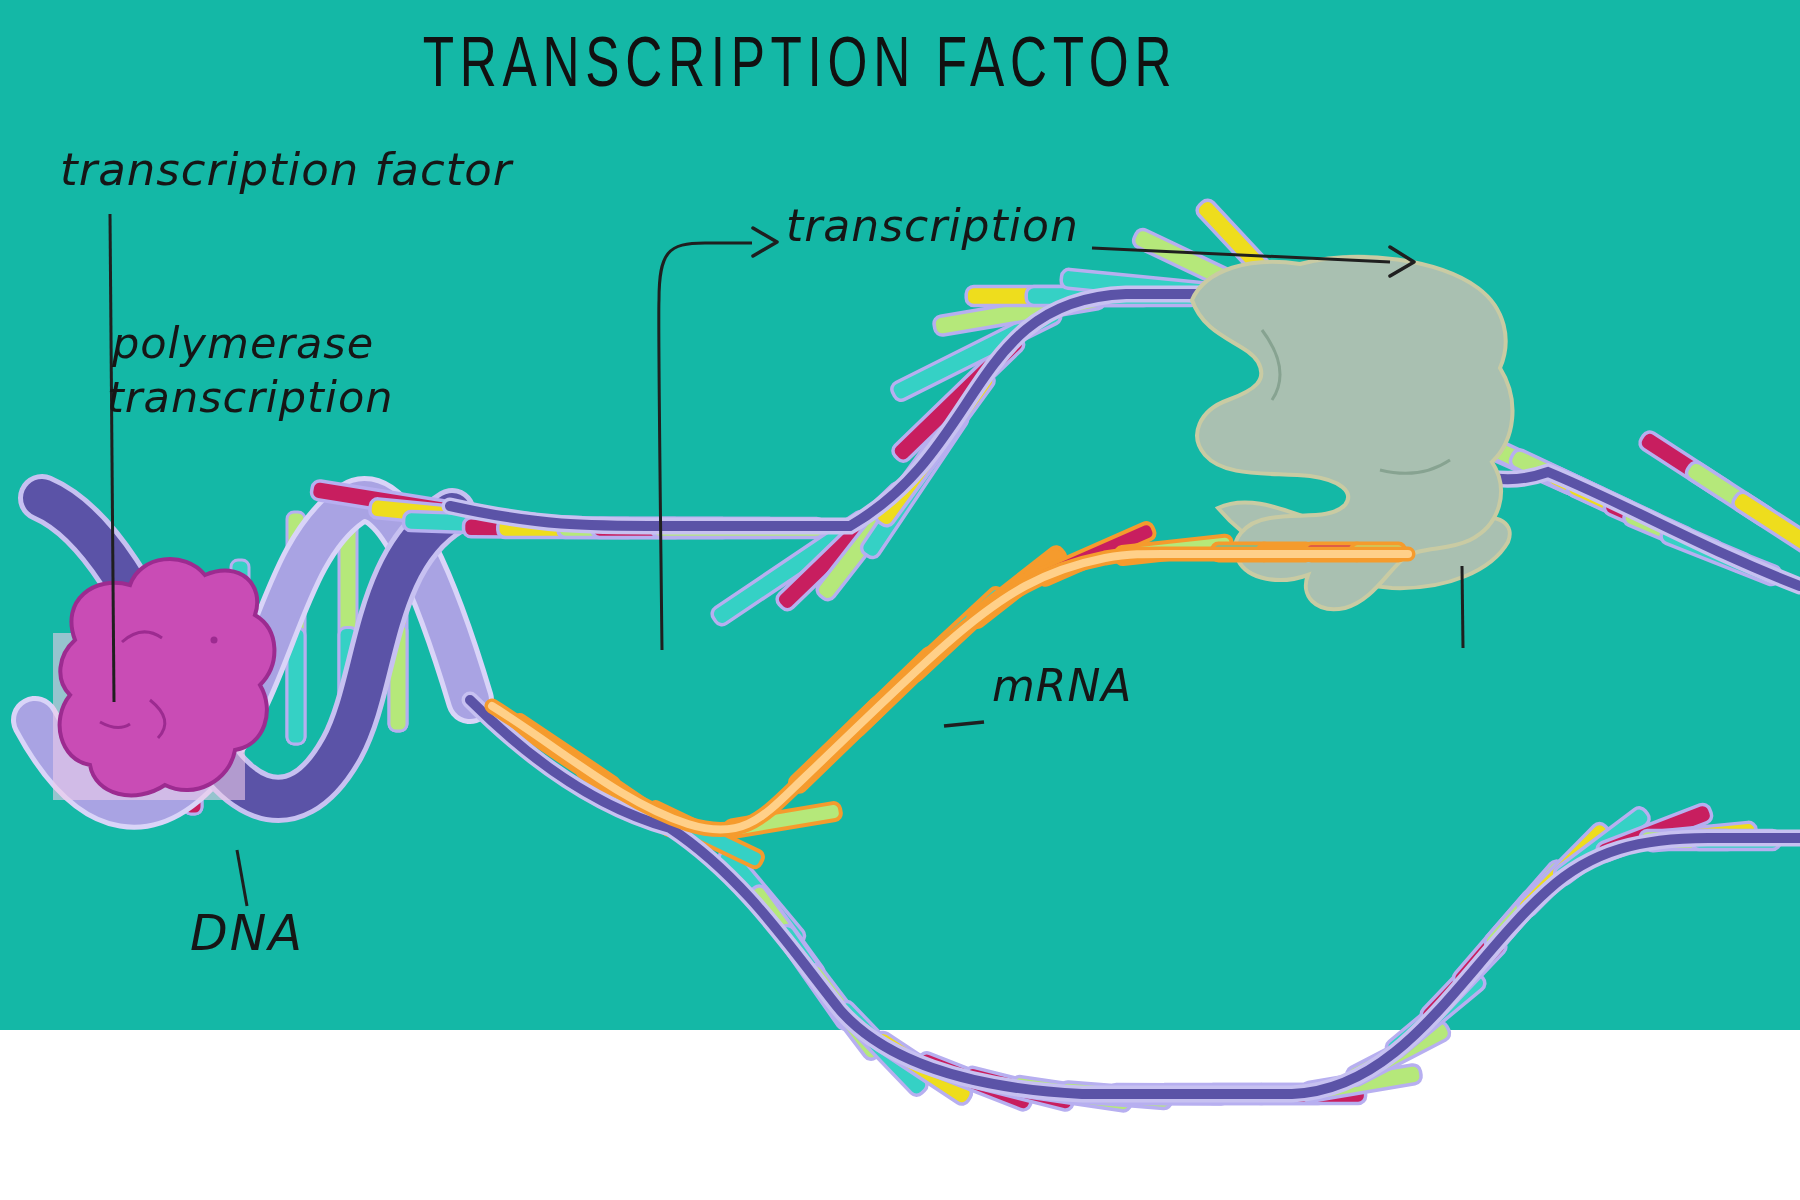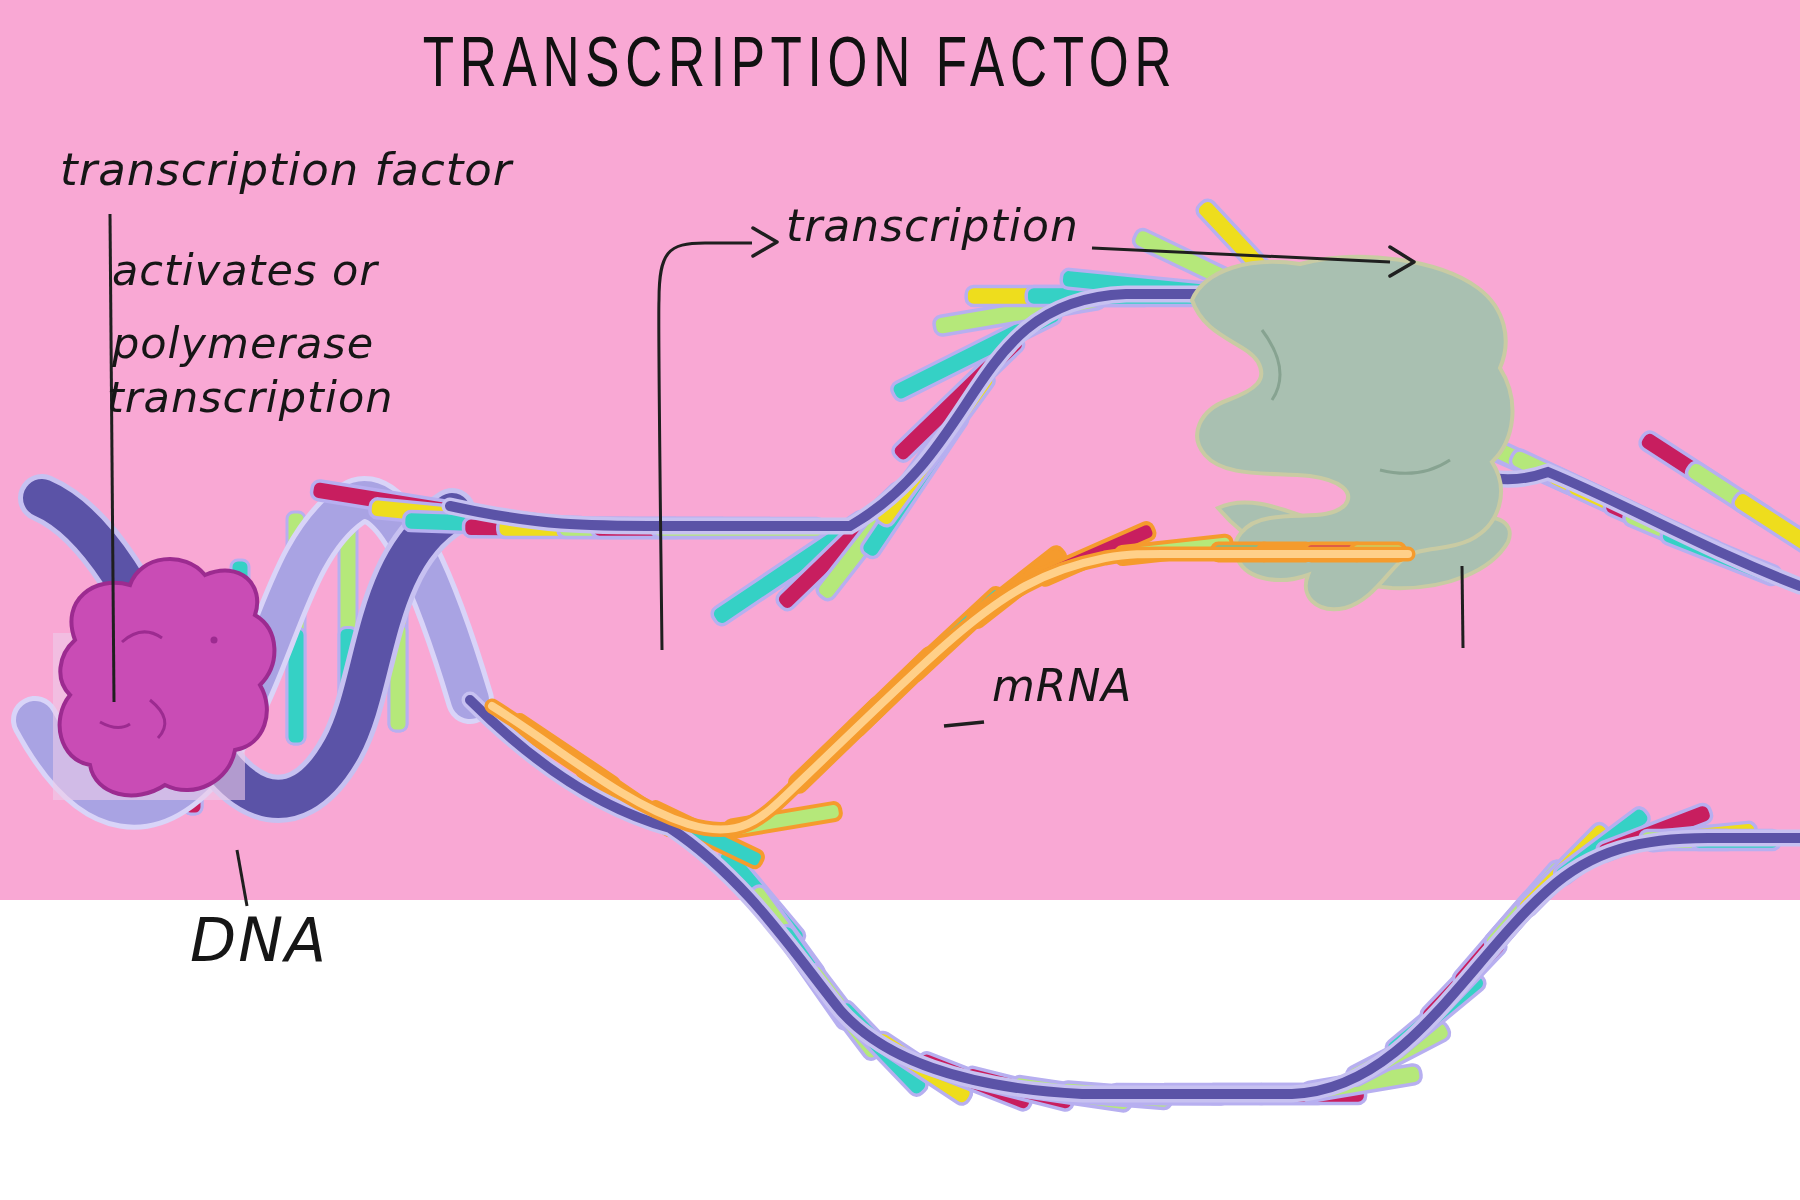--- a/index.html
+++ b/index.html
@@ -1,22 +1,22 @@
 <!DOCTYPE html>
 <html><head>
 <meta charset="utf-8">
 <style>
   html,body{margin:0;padding:0;background:#ffffff;width:1800px;height:1200px;overflow:hidden;}
-  #stage{position:relative;width:1800px;height:900px;background:#f9a8d4;font-family:"DejaVu Sans",sans-serif;}
+  #stage{position:relative;width:1800px;height:1030px;background:#14b8a6;font-family:"DejaVu Sans",sans-serif;}
   #scene{position:absolute;left:0;top:0;}
   .lbl{position:absolute;color:#161616;font-style:italic;white-space:nowrap;letter-spacing:1px;}
   .title{position:absolute;left:300px;top:20px;width:1000px;text-align:center;color:#111;
          font-family:"Liberation Sans",sans-serif;font-size:54px;font-weight:400;letter-spacing:6px;
          transform:scale(0.95,1.32);transform-origin:top center;font-style:normal;}
-  .f44{font-size:44px;} .f45{font-size:45px;} .f43{font-size:43px;} .f48{font-size:60px;letter-spacing:2px;}
+  .f44{font-size:44px;} .f45{font-size:45px;} .f43{font-size:43px;} .f48{font-size:49px;letter-spacing:2px;}
 </style>
 </head>
 <body>
 
 <div id="stage">
 
   <svg id="scene" width="1800" height="1200" viewBox="0 0 1800 1200">
 
     <path id="g-upper" d="M 468,514 C 545,528 585,528 665,528 L 850,528 C 985,450 972,302 1128,296 L 1240,296 C 1285,300 1312,318 1338,352" fill="none" stroke="none"></path>
     <path id="g-lower" d="M 712,838 C 780,912 818,1002 886,1044 C 948,1076 1008,1090 1114,1094 L 1290,1094 C 1400,1090 1462,964 1545,890 C 1588,852 1620,842 1672,840" fill="none" stroke="none"></path>
@@ -323,19 +323,18 @@
       <path d="M 1092,248 L 1390,262" fill="none" stroke-width="3" stroke="#1f1f1f"></path>
       <path d="M 1390,247 L 1414,262 L 1390,276" fill="none" stroke-width="3.5" stroke-linecap="round" stroke-linejoin="round" stroke="#1f1f1f"></path>
       <path d="M 944,726 L 984,722" fill="none" stroke-width="3.5" stroke="#1f1f1f"></path>
       <path d="M 1462,566 L 1463,648" fill="none" stroke-width="3" stroke="#1f1f1f"></path>
       <path d="M 237,850 L 247,906" fill="none" stroke-width="3" stroke="#1f1f1f"></path>
     </g>
   </svg>
 
   <div class="title">TRANSCRIPTION FACTOR</div>
   <div class="lbl f45" style="left:60px;top:143px;">transcription factor</div>
-  <div class="lbl f43" style="left:112px;top:245px;">activates or</div>
   <div class="lbl f43" style="left:112px;top:318px;">polymerase</div>
   <div class="lbl f43" style="left:107px;top:372px;">transcription</div>
   <div class="lbl f44" style="left:786px;top:200px;">transcription</div>
   <div class="lbl f44" style="left:992px;top:660px;">mRNA</div>
   <div class="lbl f48" style="left:190px;top:905px;">DNA</div>
 </div>
 
 </body></html>

